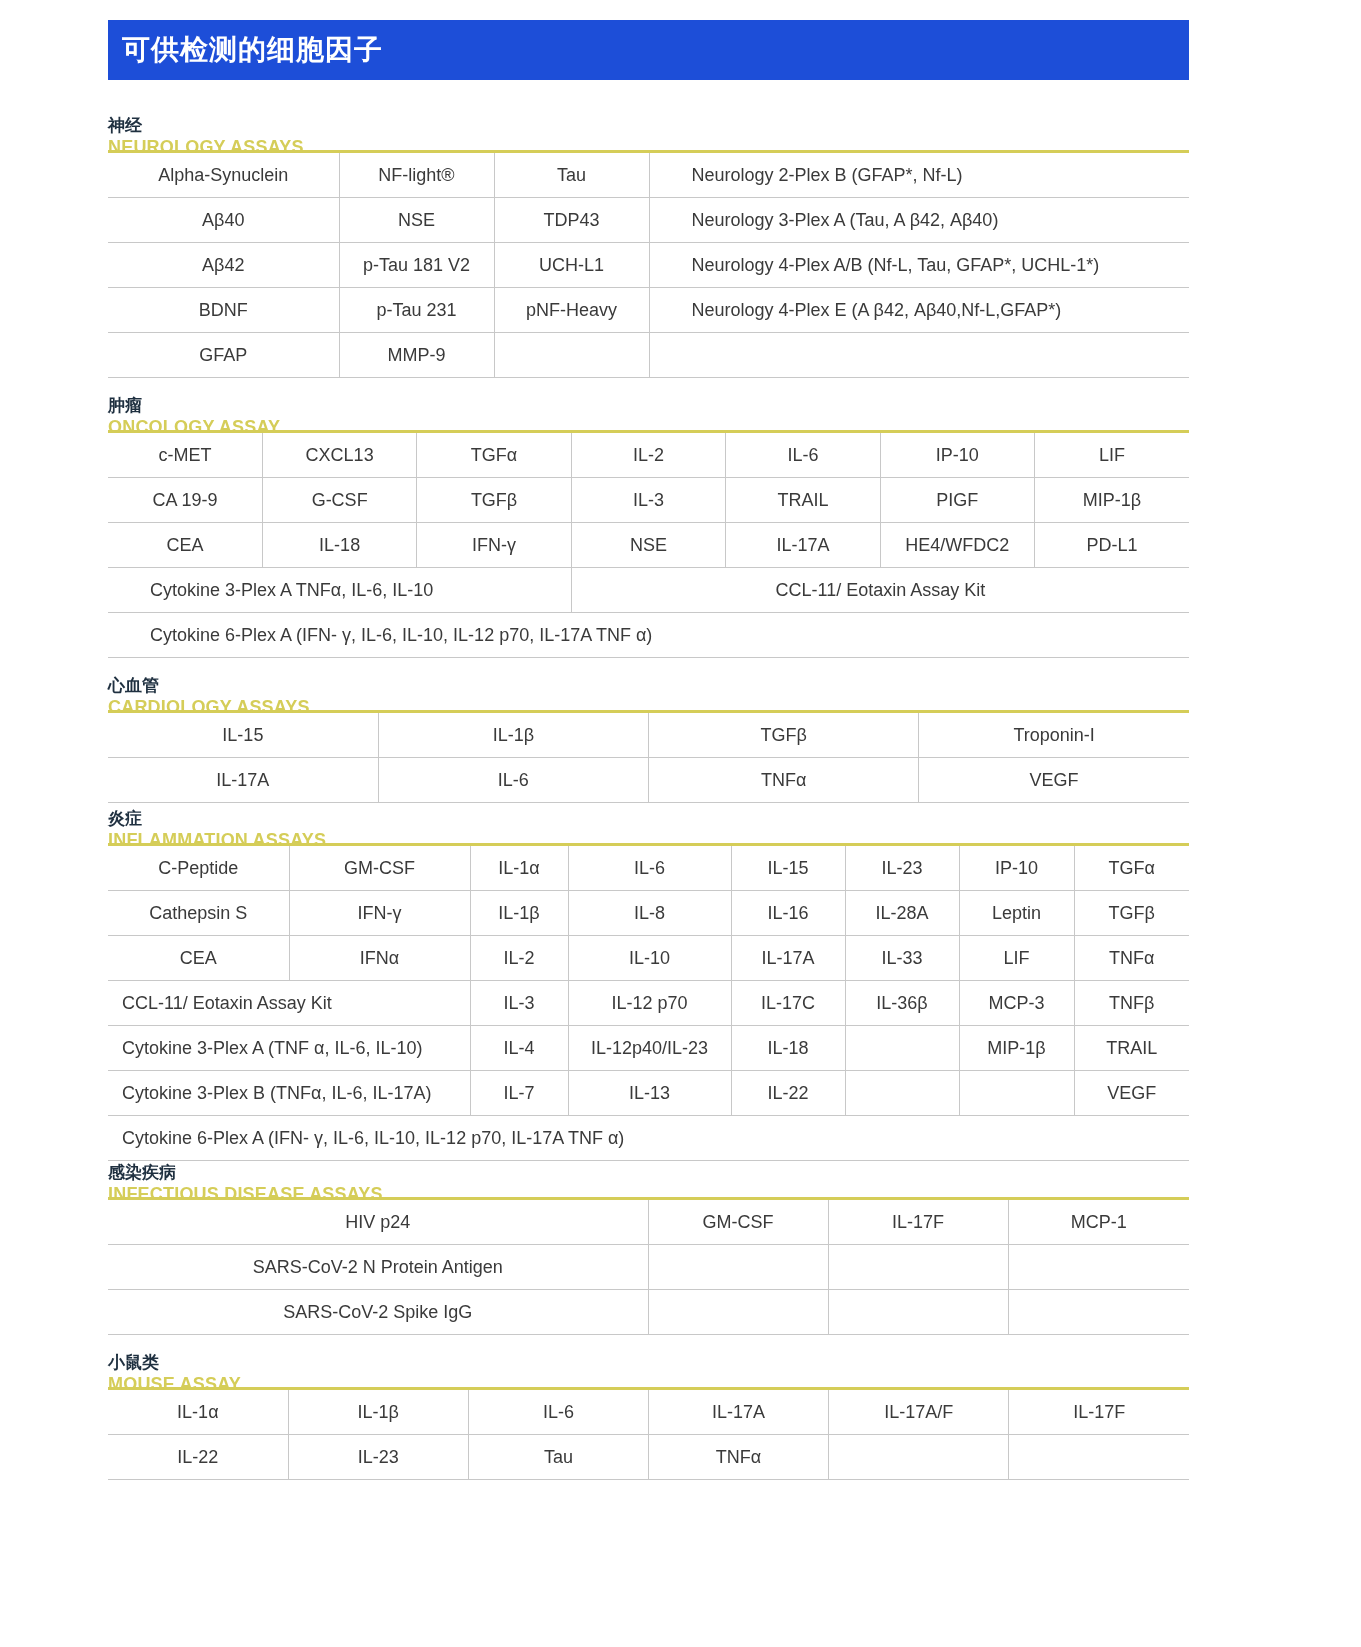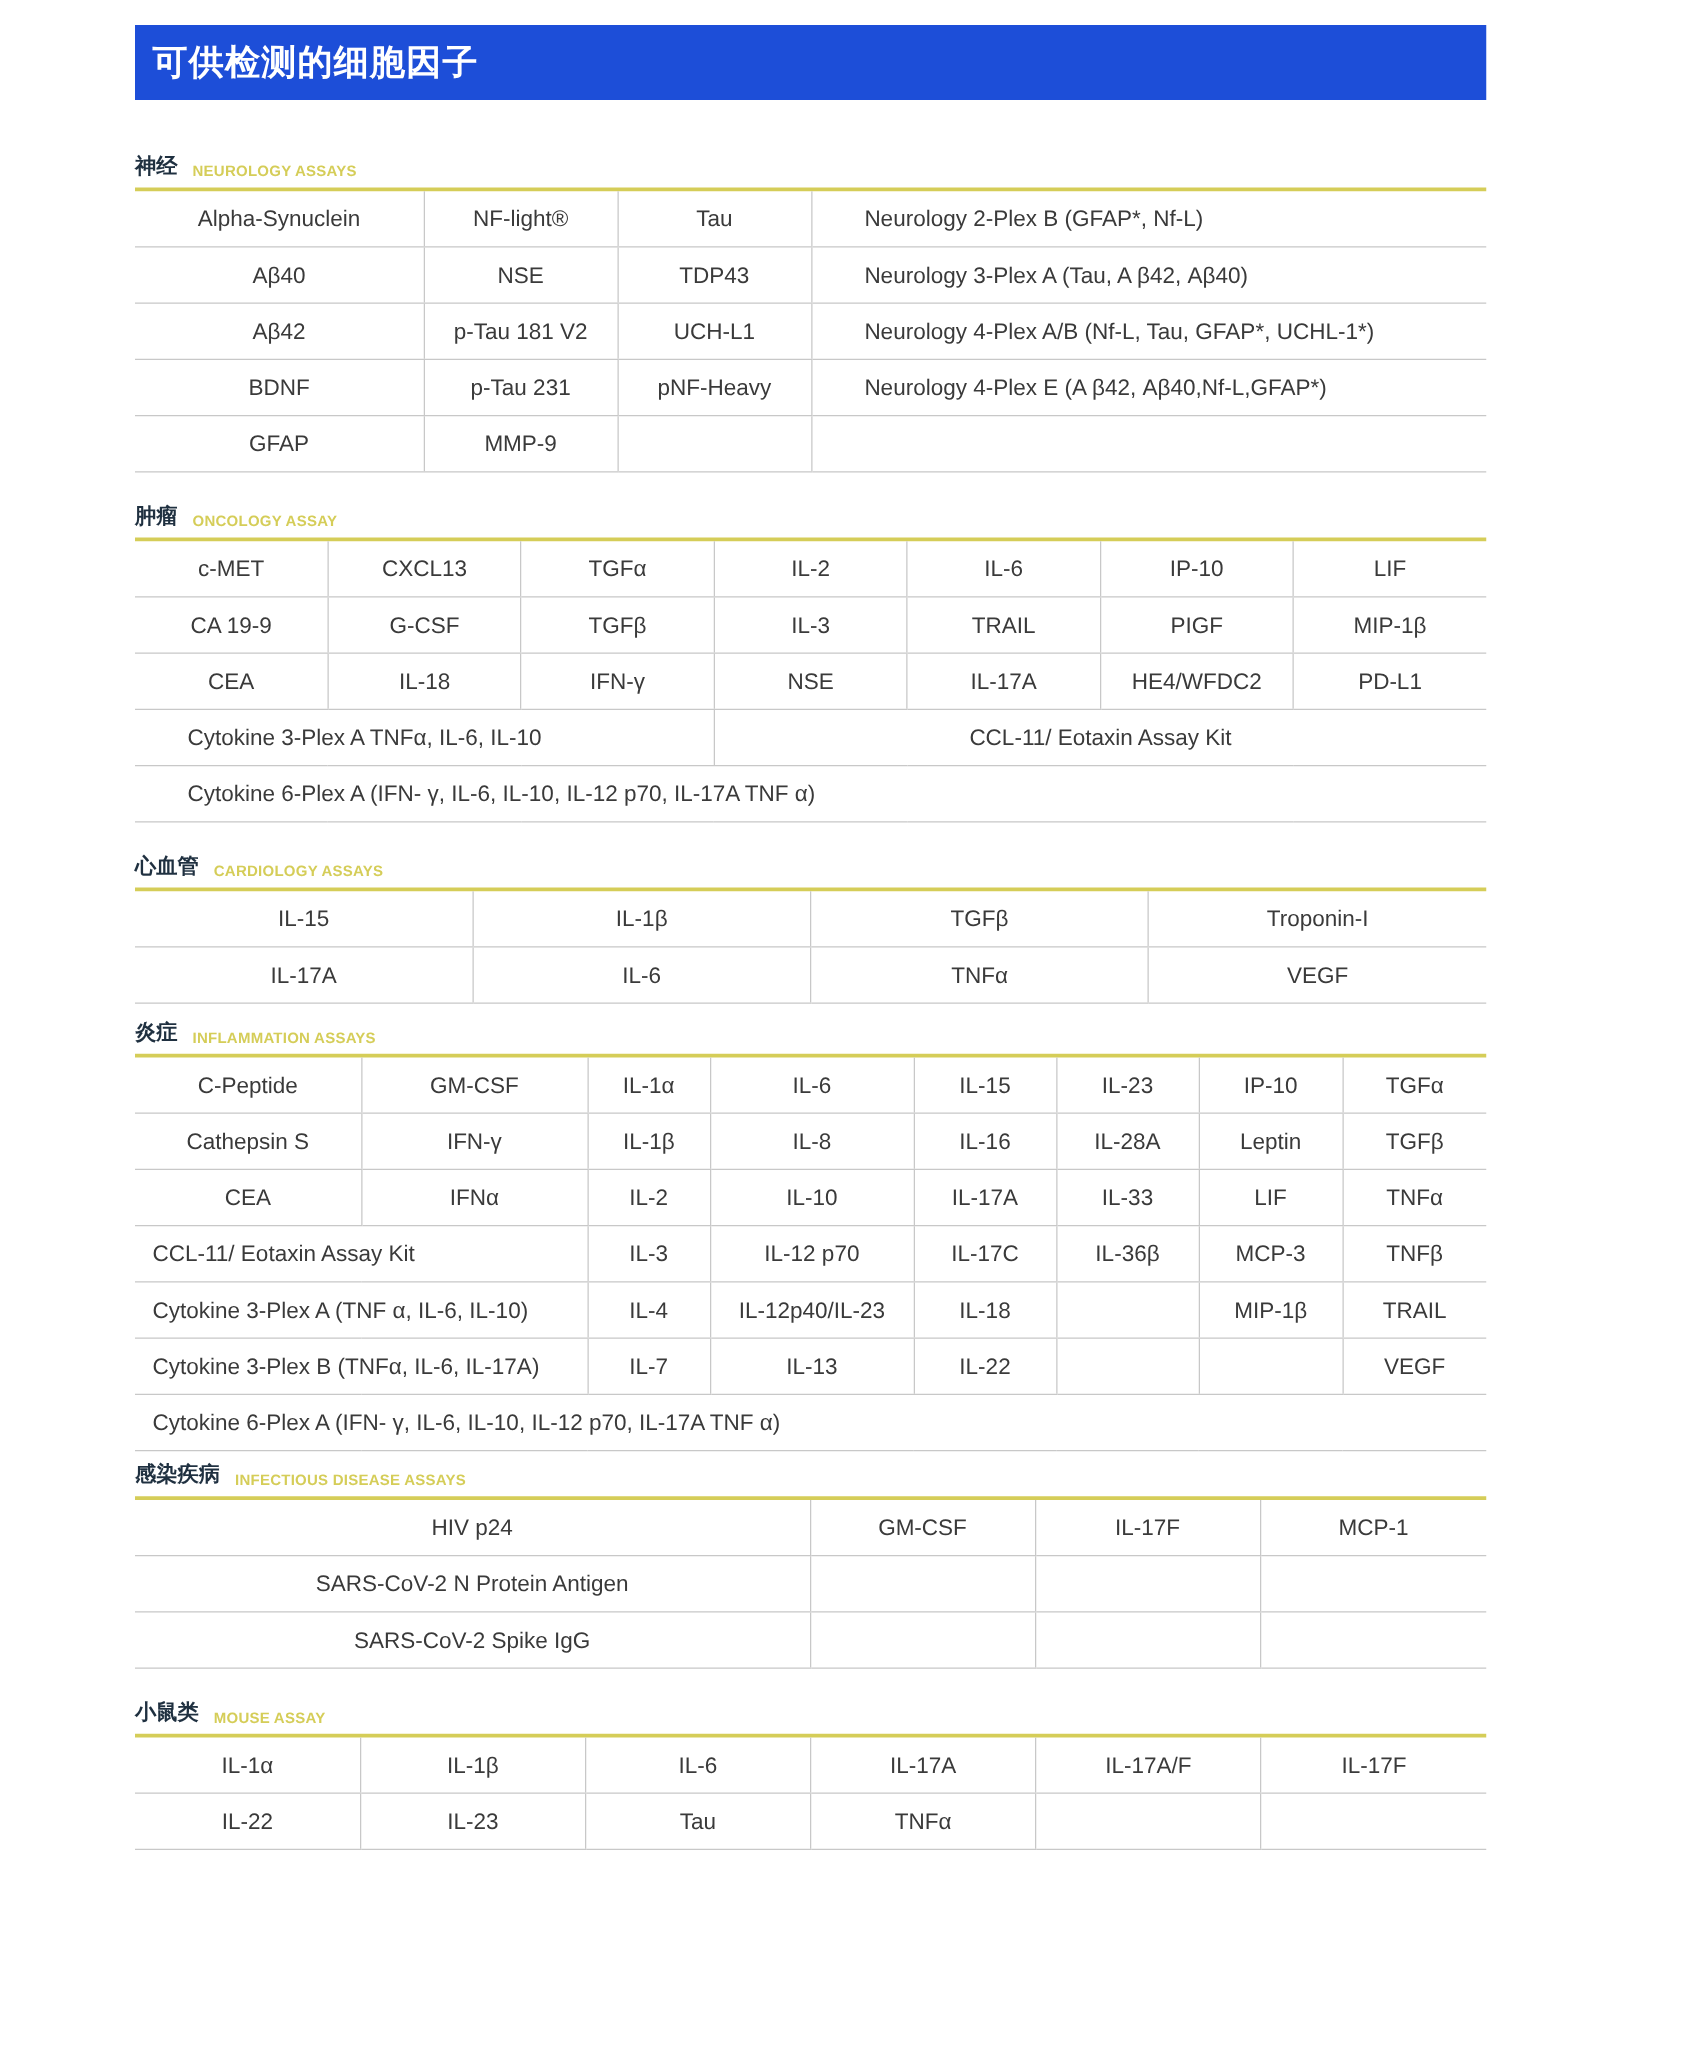--- a/index.html
+++ b/index.html
@@ -1,23 +1,23 @@
 <!DOCTYPE html>
 <html><head>
 <meta charset="utf-8">
 <style>
   html, body { margin: 0; padding: 0; background: #ffffff; }
   body { width: 1361px; min-height: 1647px; position: relative; font-family: "Liberation Sans", "DejaVu Sans", sans-serif; color: #3a3a3a; }
   .page { position: absolute; left: 108px; top: 20px; width: 1081px; }
   .banner { height: 60px; background: #1d4ed8; display: flex; align-items: center; padding-left: 14px; box-sizing: border-box; }
   .banner-title { color: #ffffff; font-size: 28px; font-weight: bold; letter-spacing: 1px; font-family: "DejaVu Sans", sans-serif; }
   .section { margin-top: 0; }
-  .section-head { display: flex; align-items: flex-end; height: 30px; padding-bottom: 6px; box-sizing: content-box; border-bottom: 3px solid #d5cd58; }
+  .section-head { display: flex; align-items: flex-start; height: 30px; padding-bottom: 6px; box-sizing: content-box; border-bottom: 3px solid #d5cd58; flex-direction: column; }
   .section-cn { font-family: "DejaVu Sans", sans-serif; font-weight: bold; font-size: 17px; color: #1f3040; margin-right: 12px; }
-  .section-en { font-weight: bold; font-size: 12px; color: #d5cd58; letter-spacing: 0.2px; }
+  .section-en { font-weight: bold; font-size: 18px; color: #d5cd58; letter-spacing: 0.2px; }
   table.grid { width: 100%; border-collapse: collapse; table-layout: fixed; }
   table.grid td { height: 44px; border-bottom: 1px solid #c8c8c8; border-left: 1px solid #c8c8c8; text-align: center; font-size: 18px; color: #3a3a3a; padding: 0 6px; white-space: nowrap; overflow: hidden; }
   table.grid td:first-child { border-left: none; }
   table.grid td.left { text-align: left; padding-left: 42px; }
   table.grid td.left14 { text-align: left; padding-left: 14px; }
 </style>
 </head>
 <body>
 
 <div class="page">

